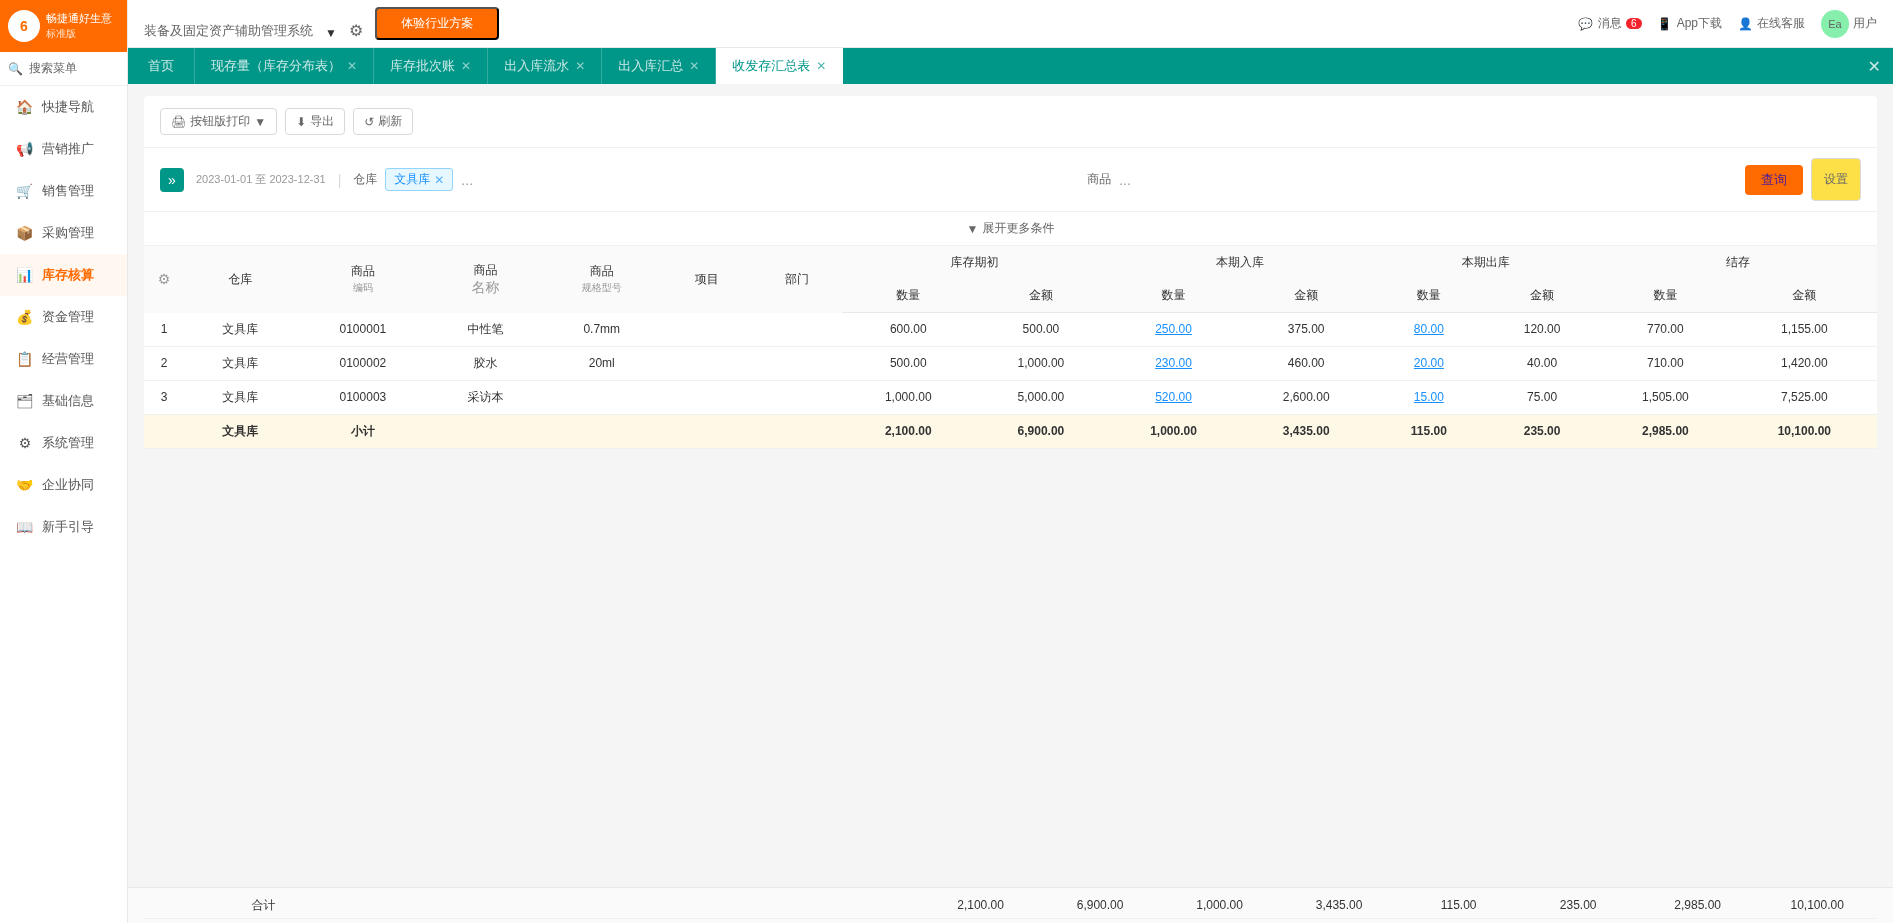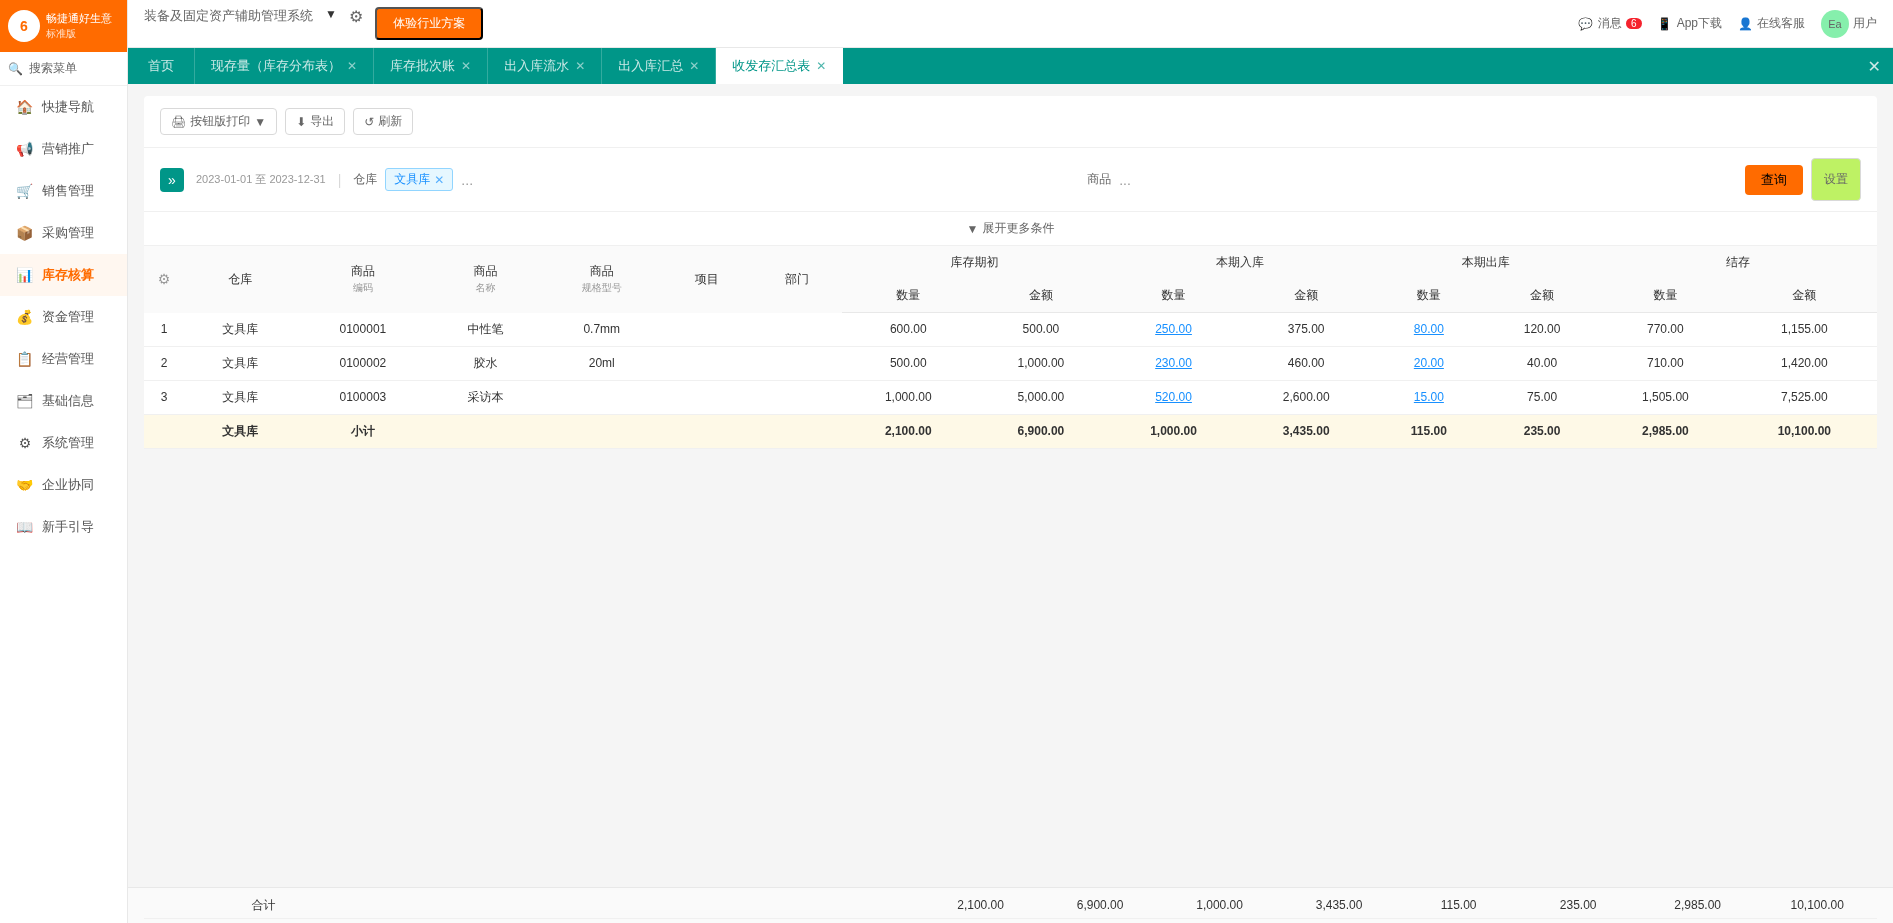--- a/index.html
+++ b/index.html
@@ -33,25 +33,25 @@
     }
     .nav-item.active { background: #fff7f0; color: #ff6b00; font-weight: bold; }
     .nav-item-icon { font-size: 14px; width: 18px; text-align: center; }
 
     
     .topbar {
       position: fixed; left: 128px; top: 0; right: 0; height: 48px;
       background: #fff; border-bottom: 1px solid #e8e8e8; z-index: 99;
       display: flex; align-items: center; justify-content: space-between; padding: 0 16px;
     }
-    .topbar-left { display: flex; align-items: flex-start; gap: 12px; }
+    .topbar-left { display: flex; align-items: flex-end; gap: 12px; }
     .topbar-system-name { font-size: 13px; color: #666; }
     .topbar-dropdown { display: flex; align-items: center; gap: 4px; cursor: pointer; }
     .topbar-actions { display: flex; align-items: center; gap: 16px; font-size: 12px; color: #666; }
-    .topbar-btn { display: flex; align-items: center; gap: 4px; cursor: pointer; padding: 6px 16px; background: #ff6b00; color: #fff; border-radius: 4px; font-size: 12px; }
+    .topbar-btn { display: flex; align-items: center; gap: 4px; cursor: pointer; padding: 6px 24px; background: #ff6b00; color: #fff; border-radius: 4px; font-size: 12px; }
     .topbar-action-item { display: flex; align-items: center; gap: 4px; cursor: pointer; }
     .badge { background: #f5222d; color: #fff; border-radius: 10px; font-size: 10px; padding: 0 4px; min-width: 16px; text-align: center; }
     .topbar-gear { cursor: pointer; font-size: 16px; color: #666; }
 
     
     .tabbar {
       position: fixed; left: 128px; top: 48px; right: 0; height: 36px;
       background: #009688; z-index: 98;
       display: flex; align-items: center; padding: 0;
     }
@@ -107,26 +107,26 @@
     .warehouse-filter { display: flex; align-items: center; gap: 8px; }
     .filter-tag {
       display: flex; align-items: center; gap: 4px; background: #e6f7ff;
       border: 1px solid #91d5ff; border-radius: 3px; padding: 2px 8px; font-size: 12px; color: #1890ff;
     }
     .filter-tag-close { cursor: pointer; opacity: 0.7; }
     .filter-more { color: #999; cursor: pointer; font-size: 14px; }
     .product-filter { display: flex; align-items: center; gap: 8px; margin-left: auto; }
 
     .query-btn {
-      padding: 6px 16px; background: #ff6b00; color: #000000; border-radius: 4px;
+      padding: 6px 16px; background: #ff6b00; color: #4c1d95; border-radius: 4px;
       cursor: pointer; font-size: 13px; border: none;
     }
     .setting-btn {
       padding: 12px 12px; border: 1px solid #d9d9d9; border-radius: 4px;
-      cursor: pointer; font-size: 12px; color: #666; background: #bef264;
+      cursor: pointer; font-size: 12px; color: #666; background: #fde047;
     }
 
     
     .expand-more {
       background: #fff; padding: 8px 16px; border-bottom: 1px solid #f0f0f0;
       display: flex; align-items: center; justify-content: center;
     }
     .expand-more-btn {
       display: flex; align-items: center; gap: 4px; cursor: pointer;
       color: #666; font-size: 12px;
@@ -344,21 +344,21 @@
 
     <div class="table-container">
       <table>
         <thead>
           <tr>
             <th rowspan="2" class="settings-icon-cell">
               <span class="settings-gear">⚙</span>
             </th>
             <th rowspan="2">仓库</th>
             <th rowspan="2">商品<br><span style="font-size:10px;color:#999">编码</span></th>
-            <th rowspan="2">商品<br><span style="font-size:10px;color:#999">名称</span></th>
+            <th rowspan="2">商品<br><span style="font-size:14px;color:#999">名称</span></th>
             <th rowspan="2">商品<br><span style="font-size:10px;color:#999">规格型号</span></th>
             <th rowspan="2">项目</th>
             <th rowspan="2">部门</th>
             <th colspan="2">库存期初</th>
             <th colspan="2">本期入库</th>
             <th colspan="2">本期出库</th>
             <th colspan="2">结存</th>
           </tr>
           <tr class="subheader">
             <th>数量</th>

